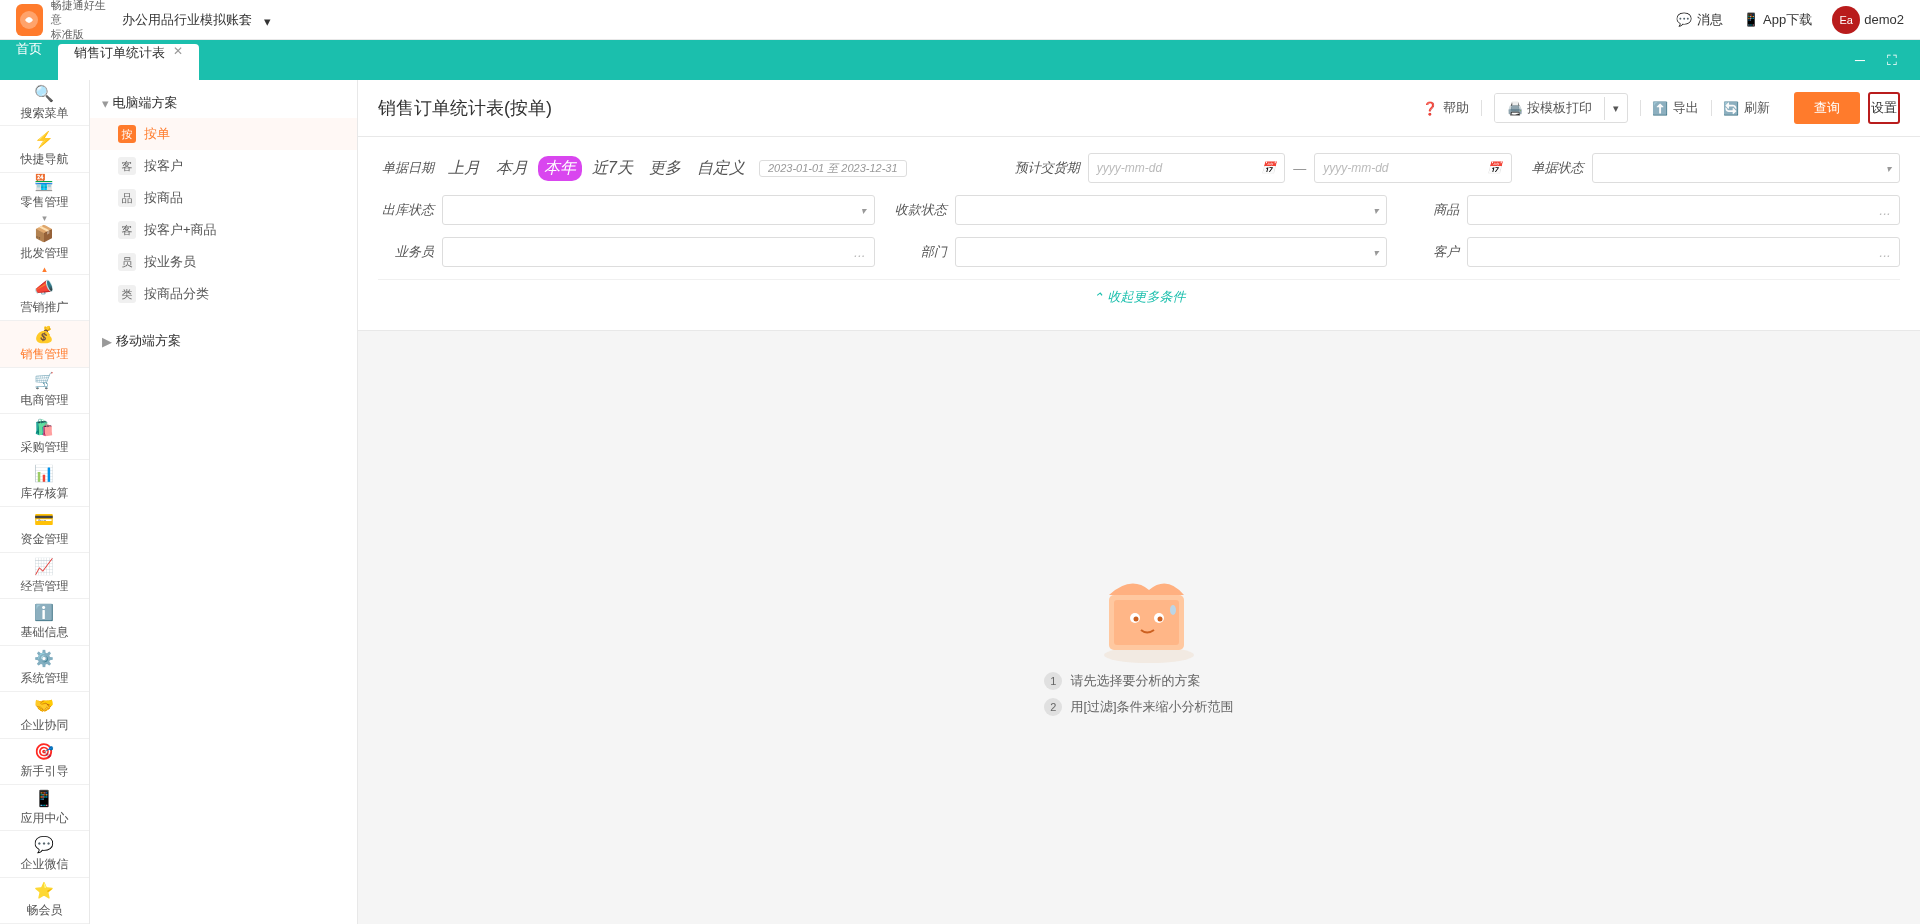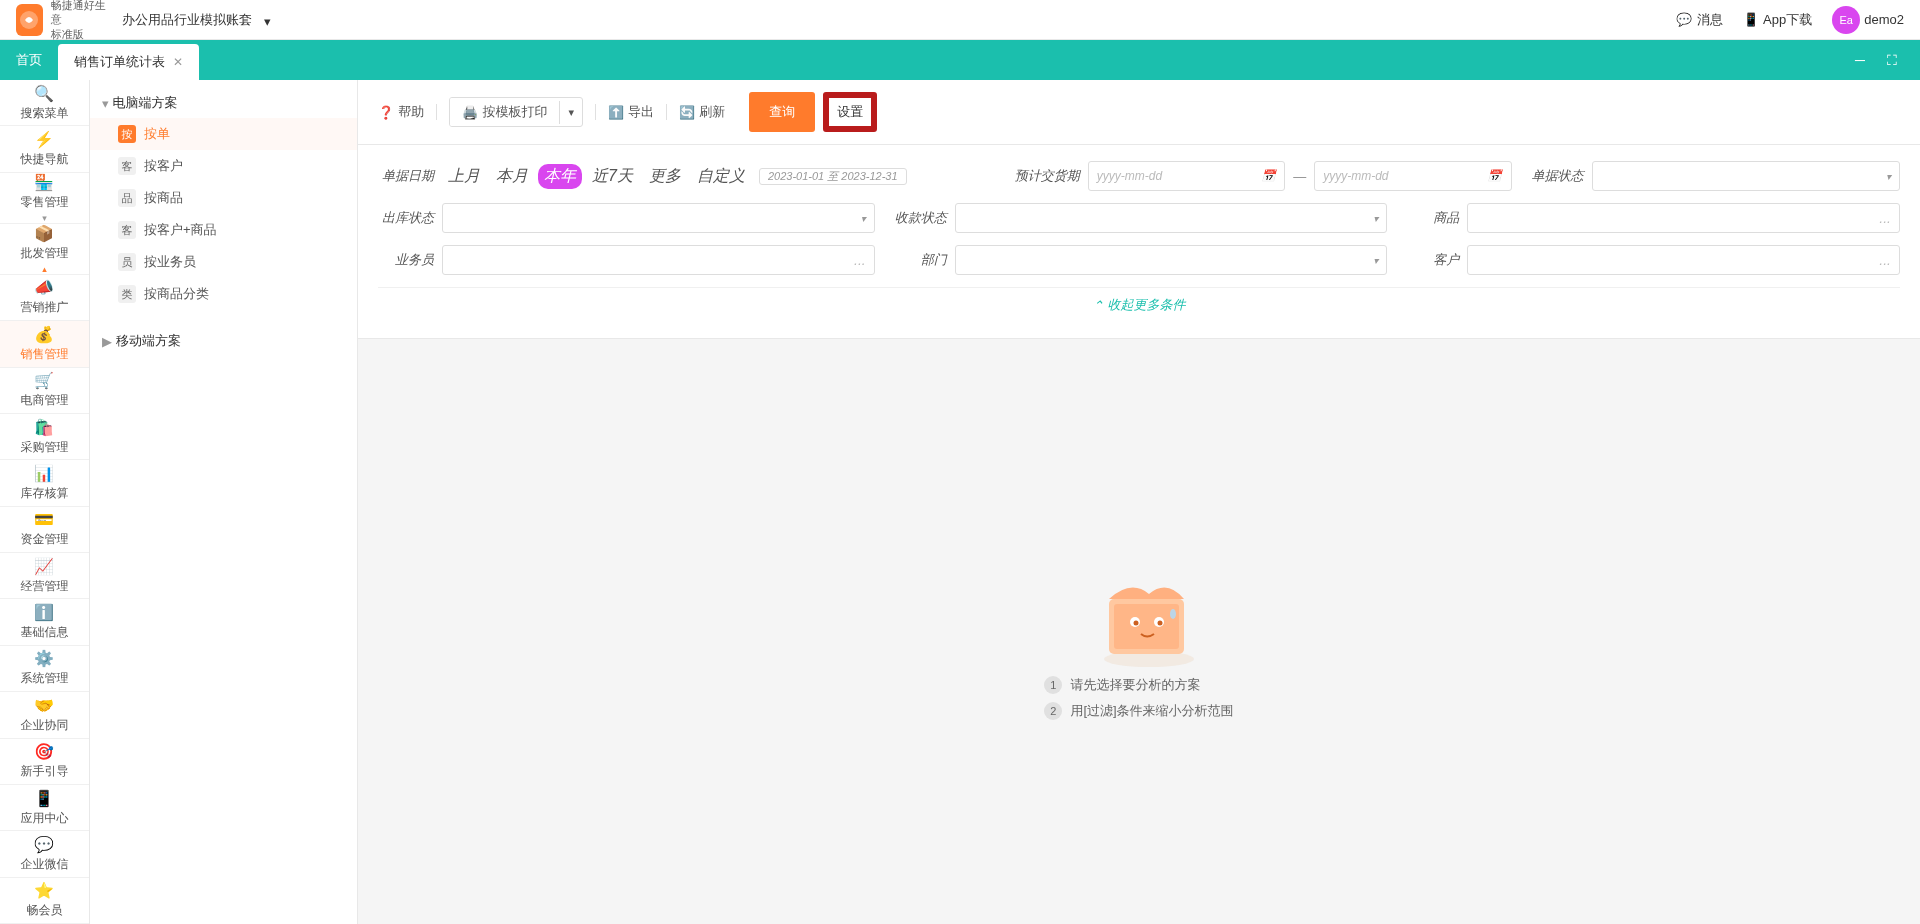--- a/index.html
+++ b/index.html
@@ -37,39 +37,39 @@
     }
     .header-right {
       margin-left: auto;
       display: flex; align-items: center; gap: 20px;
     }
     .header-right-item {
       display: flex; align-items: center; gap: 4px;
       font-size: 13px; color: #333; cursor: pointer;
     }
     .avatar {
-      width: 28px; height: 28px; border-radius: 50%; background: #d946ef;
+      width: 28px; height: 28px; border-radius: 50%; background: #b91c1c;
       display: flex; align-items: center; justify-content: center;
       color: white; font-size: 11px;
     }
 
     
     .tab-bar {
       height: 40px;
       background: #1bbfad;
       display: flex;
       align-items: center;
       position: fixed;
       top: 40px; left: 0; right: 0;
       z-index: 99;
     }
     .tab-item {
       height: 40px;
-      display: flex; align-items: center;
-      padding: 17px 16px;
+      display: flex; 
+      padding: 0 16px;
       font-size: 13px;
       cursor: pointer;
       position: relative;
     }
     .tab-item.home {
       color: white;
     }
     .tab-item.active {
       background: white;
       color: #333;
@@ -199,22 +199,22 @@
       display: flex; align-items: center; gap: 4px;
       font-size: 13px; color: #555; cursor: pointer;
     }
     .action-divider { width: 1px; height: 16px; background: #e0e0e0; }
 
     .query-btn {
       background: #ff7b2c; color: white; border: none;
       padding: 6px 20px; border-radius: 3px; cursor: pointer; font-size: 13px;
     }
     .setting-btn {
-      background: white; color: #333; border: 6px solid #b91c1c;
-      padding: 5px 8px; border-radius: 3px; cursor: pointer; font-size: 13px;
+      background: white; color: #333; border: 2px solid #b91c1c;
+      padding: 5px 1px; border-radius: 3px; cursor: pointer; font-size: 13px;
     }
 
     
     .filter-area {
       background: white;
       padding: 16px 20px;
       border-bottom: 1px solid #e8e8e8;
       font-style: italic;
     }
     .filter-row {
@@ -482,20 +482,21 @@
         <div class="plan-section-title">
           <span class="arrow">▶</span>
           <span class="section-name">移动端方案</span>
         </div>
       </div>
     </div>
 
     <div class="right-content">
 
       <div class="page-title-bar">
+        <h1 class="page-title">销售订单统计表(按单)</h1>
         <div class="page-actions">
           <div class="page-action-btn">
             <span>❓</span>
             <span>帮助</span>
           </div>
           <div class="action-divider"></div>
           <div class="page-action-btn export-btn-group" style="border:1px solid #ddd;border-radius:3px;overflow:hidden;gap:0">
             <div class="export-btn">
               <span>🖨️</span>
               <span>按模板打印</span>

